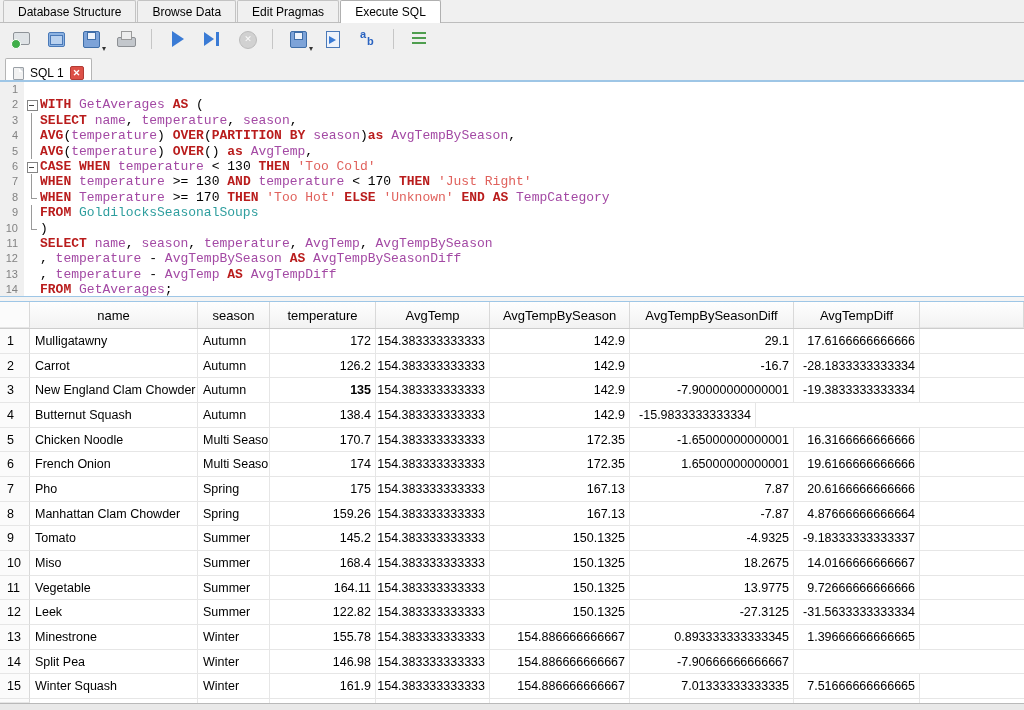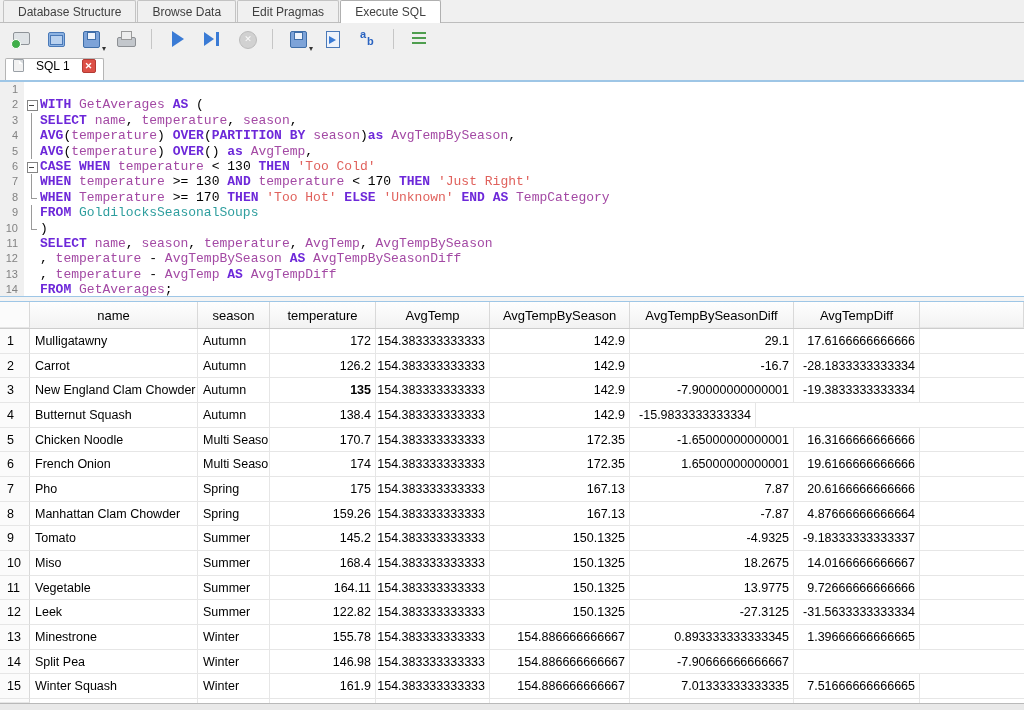--- a/index.html
+++ b/index.html
@@ -3,21 +3,21 @@
 <meta charset="utf-8">
 <style>
   * { box-sizing: border-box; margin: 0; padding: 0; }
   html,body { background:#d8d8d8; }
   .app {
     width:1024px; height:710px; background:#f0f0f0; position:relative;
     font-family:"Liberation Sans", sans-serif; overflow:hidden; color:#000;
   }
   
   .main-tabs { height:23px; display:flex; align-items:flex-end; padding-left:3px; background:#f0f0f0; border-bottom:1px solid #bdbdbd; }
-  .mtab { font-size:12px; padding:4px 14px 3px; margin-right:1px; color:#404040; background:#f0f0f0;
+  .mtab { font-size:12px; padding:4px 14px 3px; margin-right:1px; color:#000000; background:#f0f0f0;
           border:1px solid #c3c3c3; border-bottom:none; border-radius:2px 2px 0 0; position:relative; cursor:default; }
   .mtab.active { background:#fff; z-index:2; margin-bottom:-1px; padding-bottom:4px; border-color:#b0b0b0; }
   
   .toolbar { height:32px; display:flex; align-items:center; gap:13px; padding-left:10px; background:#f0f0f0; }
   .tbbtn { width:22px; height:22px; position:relative; display:inline-block; }
   .tbsep { width:1px; height:20px; background:#c6c6c6; margin:0 1px; }
   .caret { position:absolute; right:-4px; bottom:-3px; font-size:8px; color:#333; }
   .tbicon { position:absolute; inset:0; }
   
   .i-open-tab::before { content:""; position:absolute; left:3px; top:4px; width:15px; height:11px; background:#dfe3e6; border:1px solid #8e9398; border-radius:2px; }
@@ -35,37 +35,37 @@
   .i-export::before { content:""; position:absolute; left:4px; top:3px; width:12px; height:15px; background:#eef3fb; border:1px solid #4a79b8; }
   .i-export::after { content:""; position:absolute; left:7px; top:8px; border-left:7px solid #3a7bd5; border-top:4px solid transparent; border-bottom:4px solid transparent; }
   .i-find-replace::before { content:"a"; position:absolute; left:3px; top:0px; color:#2a63c0; font-size:11px; font-weight:bold; }
   .i-find-replace::after { content:"b"; position:absolute; left:10px; top:7px; color:#2a63c0; font-size:11px; font-weight:bold; }
   .i-show-log::before { content:""; position:absolute; left:4px; top:4px; width:14px; height:13px;
       background:repeating-linear-gradient(#4f9e4f 0 2px, transparent 2px 5px); }
   .disabled { opacity:.75; filter:grayscale(1); }
   
   .sqltab-row { height:25px; background:#f0f0f0; display:flex; align-items:flex-end; padding-left:5px; }
   .sqltab { background:#fff; border:1px solid #b5b5b5; border-bottom:none; border-radius:2px 2px 0 0; height:22px;
-            display:flex; align-items:flex-start; gap:12px; padding:0 7px; font-size:12px; }
+            display:flex; align-items:flex-end; gap:6px; padding:0 7px; font-size:12px; }
   .docicon { width:11px; height:13px; background:#f2f2f2; border:1px solid #9aa0a6; border-radius:1px; position:relative; }
   .docicon::after { content:""; position:absolute; right:0; top:0; border-top:4px solid #d7dadd; border-left:4px solid #fff; }
   .closebox { width:14px; height:14px; background:#dd5047; border:1px solid #b23b34; border-radius:2px; color:#fff;
               font-size:9px; font-weight:bold; line-height:12px; text-align:center; cursor:default; }
   
   .editor { height:216px; background:#fff; border-top:2px solid #9ec6e6; overflow:hidden; }
   .eline { display:flex; height:15.4px; }
   .ln { width:24px; flex:none; background:#f0f0f0; color:#828282; font-size:11px; line-height:15.4px; text-align:right; padding-right:6px; }
   .fold { width:16px; flex:none; position:relative; }
   .f-line::before { content:""; position:absolute; left:7px; top:0; bottom:0; border-left:1px solid #9a9a9a; }
   .f-box::before { content:""; position:absolute; left:3px; top:3px; width:9px; height:9px; background:#fff; border:1px solid #848484; }
   .f-box::after { content:""; position:absolute; left:5px; top:8px; width:5px; border-top:1px solid #444; }
   .f-end::before { content:""; position:absolute; left:7px; top:0; height:8px; border-left:1px solid #9a9a9a; }
   .f-end::after { content:""; position:absolute; left:7px; top:8px; width:6px; border-top:1px solid #9a9a9a; }
   .code { white-space:pre; font-family:"Liberation Mono", monospace; font-size:13px; line-height:15.4px; }
-  .k { color:#6d28d9; font-weight:bold; }
+  .k { color:#b91c1c; font-weight:bold; }
   .i { color:#a349a4; }
   .t { color:#2e9e9e; }
   .s { color:#e0615c; }
   .p { color:#000; }
   
   .splitter { height:6px; background:#f4f4f4; border-top:1px solid #9ec6e6; border-bottom:1px solid #9ec6e6; }
   
   .grid-header { height:27px; display:flex; background:linear-gradient(#fefefe,#f2f2f2); border-bottom:1px solid #cdcdcd; }
   .gh-cell { border-right:1px solid #d9d9d9; font-size:13px; display:flex; align-items:center; justify-content:center; overflow:hidden; }
   .grid-body { height:370px; display:flex; flex-direction:column; background:#fff; }

